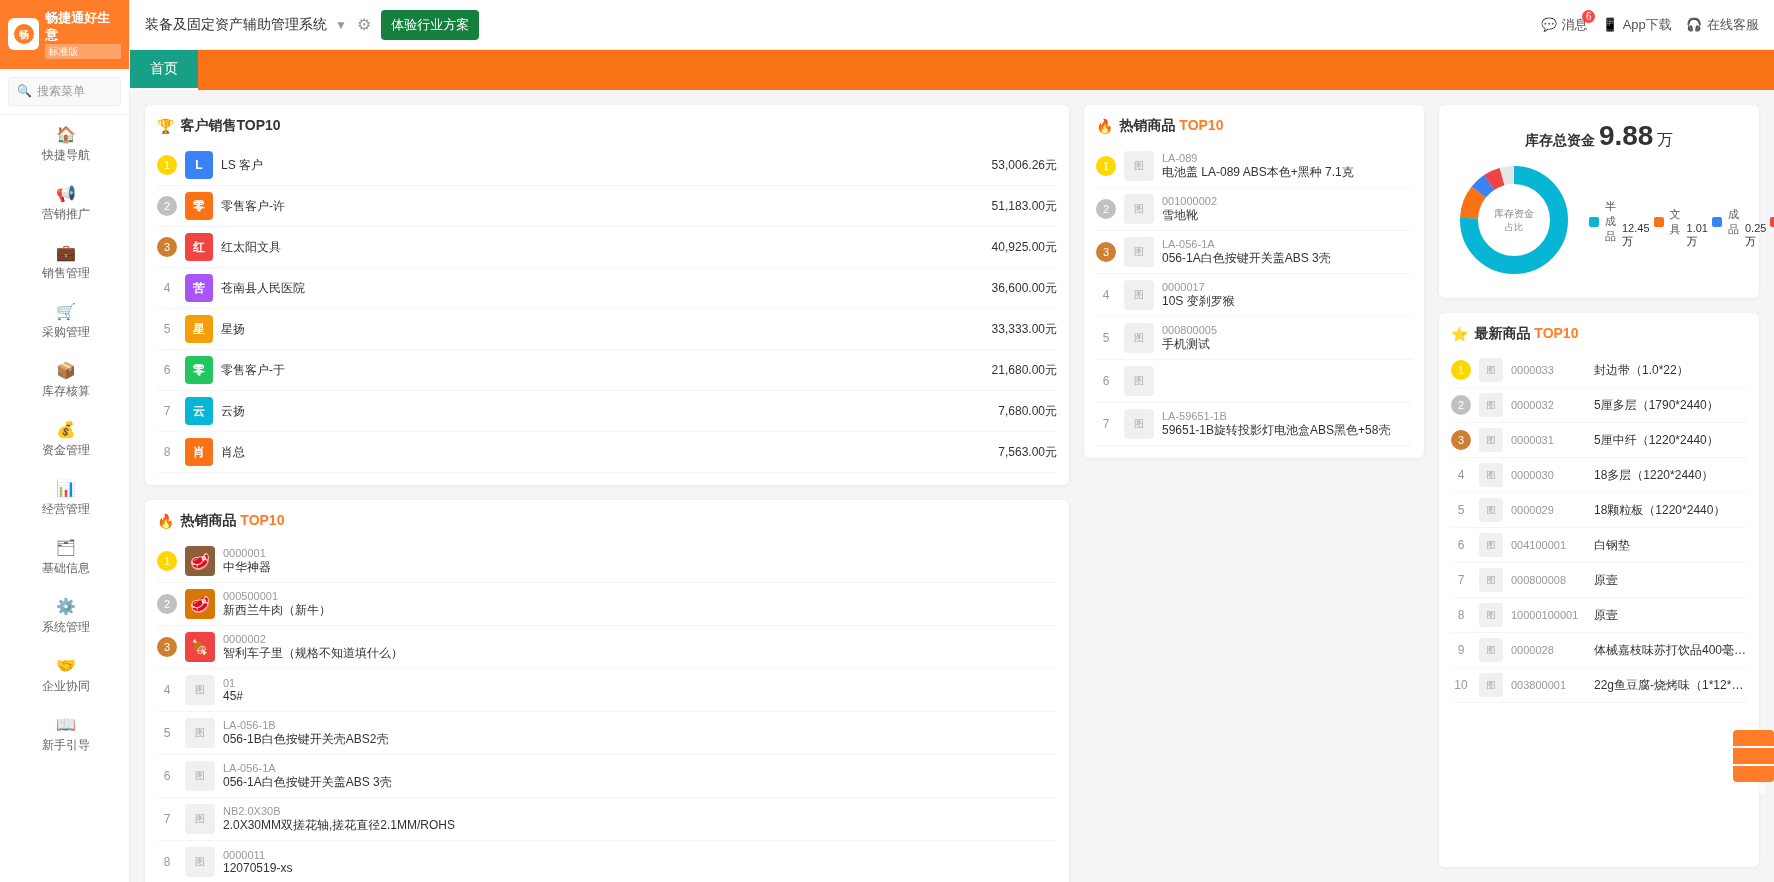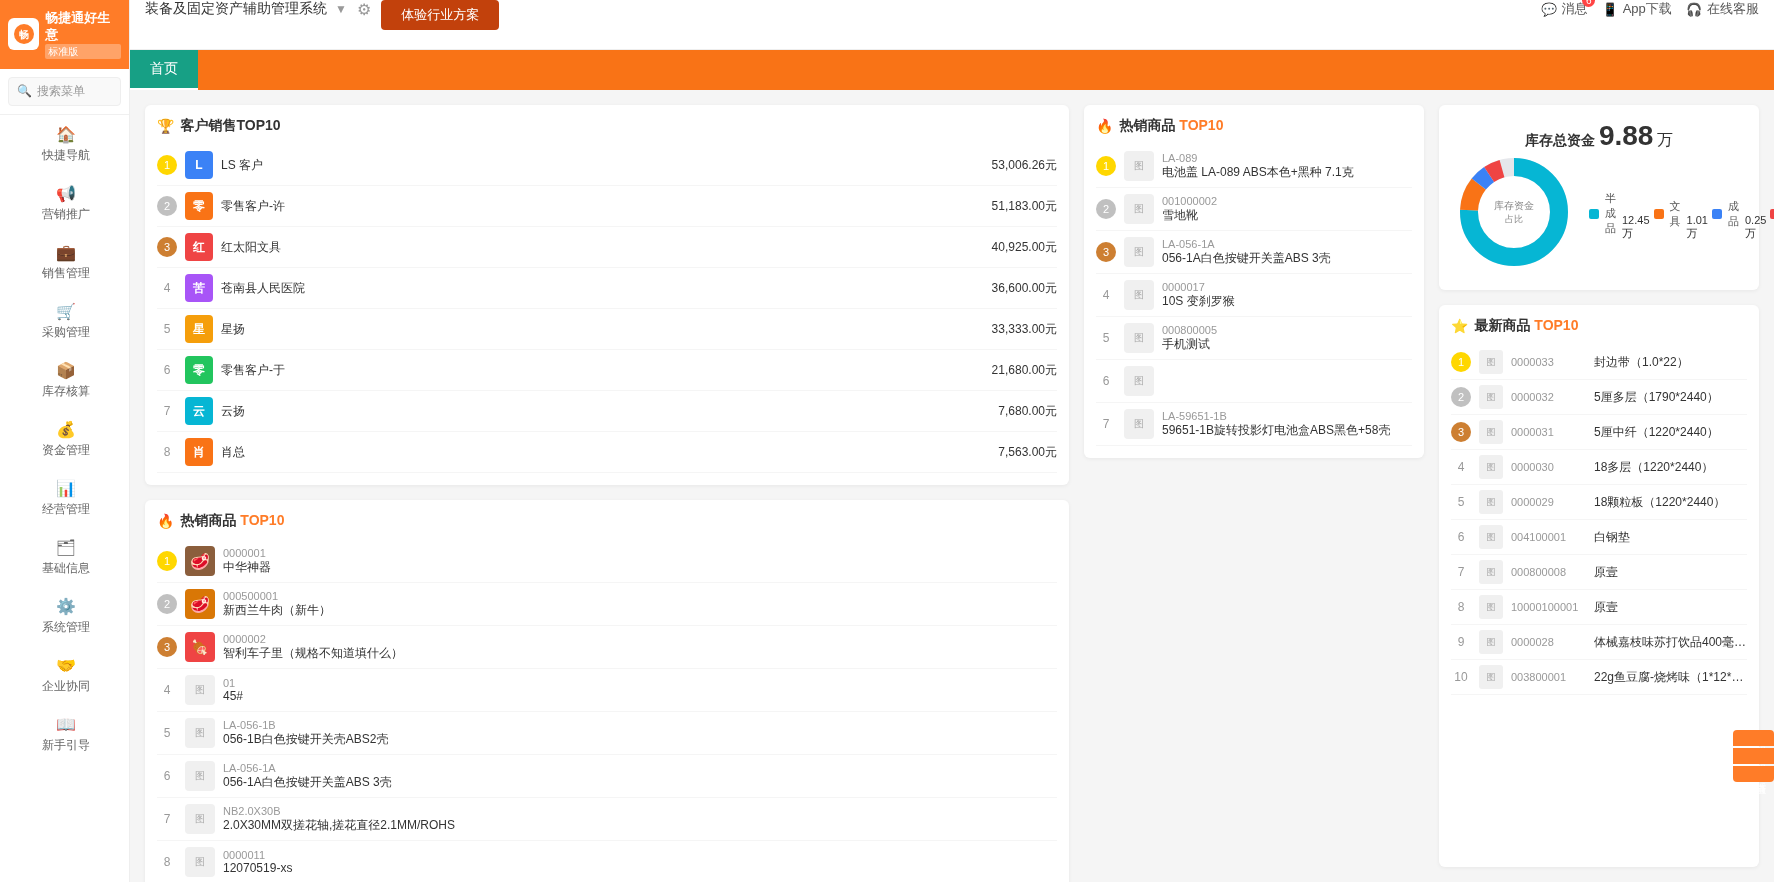--- a/index.html
+++ b/index.html
@@ -70,38 +70,38 @@
     }
     .nav-item .nav-icon { font-size: 16px; margin-bottom: 3px; }
 
     
     .main-area { flex: 1; display: flex; flex-direction: column; overflow: hidden; }
     .topbar {
       height: 50px;
       background: white;
       border-bottom: 1px solid #eee;
       display: flex;
-      align-items: flex-start;
+      align-items: center;
       padding: 0 15px;
       gap: 10px;
     }
     .topbar-title {
       display: flex;
       align-items: center;
       gap: 8px;
       color: #333;
       font-size: 14px;
     }
     .topbar-title .dropdown-icon { color: #999; font-size: 12px; cursor: pointer; }
     .topbar-gear { color: #999; cursor: pointer; font-size: 16px; }
     .topbar-trial-btn {
-      background: #c2410c;
+      background: #15803d;
       color: white;
       border: none;
-      padding: 6px 20px;
+      padding: 6px 10px;
       border-radius: 4px;
       cursor: pointer;
       font-size: 13px;
     }
     .topbar-right {
       margin-left: auto;
       display: flex;
       align-items: center;
       gap: 15px;
       color: #555;
@@ -189,21 +189,21 @@
     }
     .product-info { flex: 1; min-width: 0; }
     .product-code { font-size: 11px; color: #999; }
     .product-name { font-size: 12px; color: #333; white-space: nowrap; overflow: hidden; text-overflow: ellipsis; }
 
     
     .right-panel { width: 320px; flex-shrink: 0; display: flex; flex-direction: column; gap: 15px; }
 
     
     .inventory-card { background: #fff; border-radius: 6px; padding: 15px; box-shadow: 0 1px 4px rgba(0,0,0,0.06); }
-    .inventory-total { text-align: center; font-size: 13px; color: #555; margin-bottom: 0; }
+    .inventory-total { text-align: center; font-size: 13px; color: #555; margin-bottom: 8px; }
 
     
     .donut-container { display: flex; align-items: center; gap: 15px; }
     .donut-svg { flex-shrink: 0; }
     .legend { display: flex; flex-direction: row; gap: 4px; flex: 1; }
     .legend-item { display: flex; align-items: center; gap: 6px; font-size: 11px; }
     .legend-dot { width: 10px; height: 10px; border-radius: 2px; flex-shrink: 0; }
     .legend-label { flex: 1; color: #555; }
     .legend-value { color: #333; font-weight: 500; margin-top: 28px; }
 

